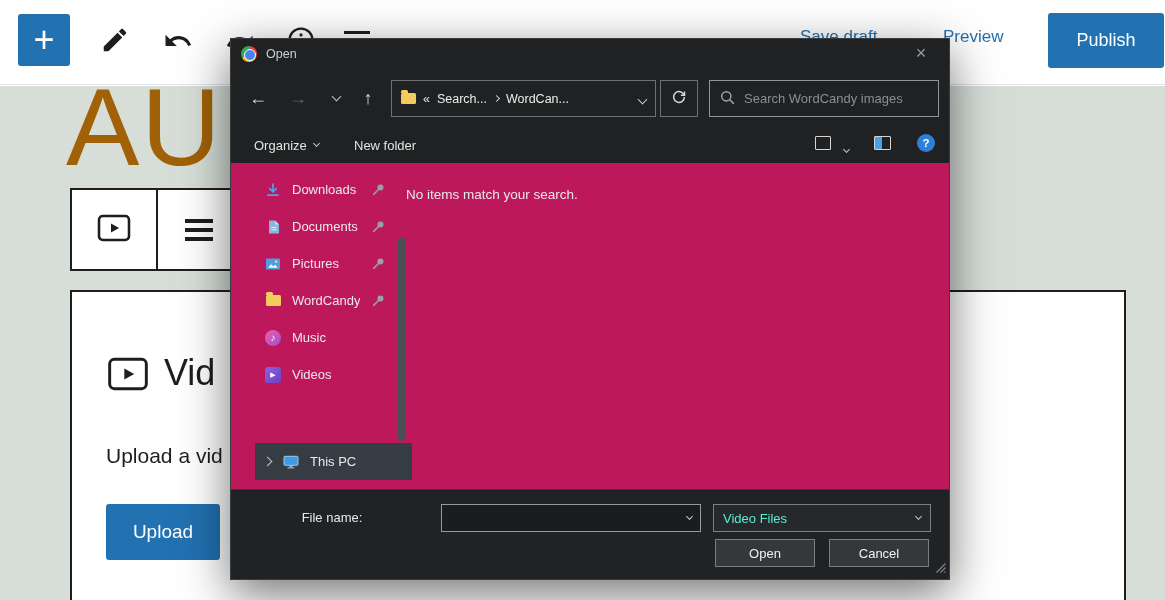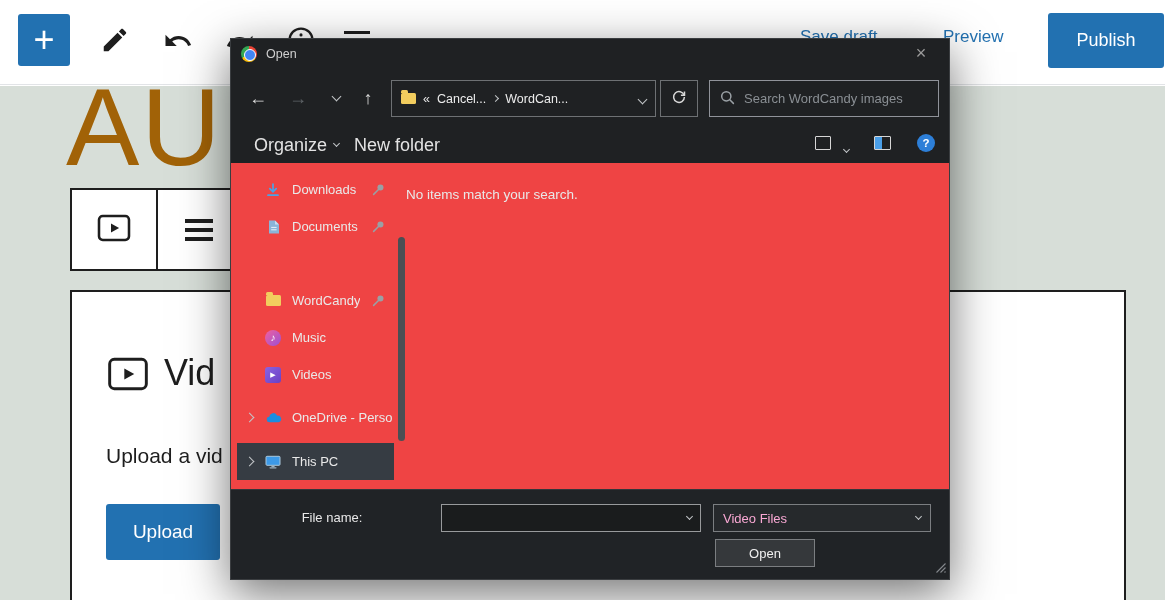--- a/index.html
+++ b/index.html
@@ -65,50 +65,50 @@
   .folder-ic { position: relative; width: 15px; height: 11px; background: #f2cd5e; border-radius: 1.5px; flex: 0 0 auto; }
   .folder-ic::before { content: ""; position: absolute; left: 0; top: -3px; width: 7px; height: 3px; background: #f2cd5e; border-radius: 1.5px 1.5px 0 0; }
 
   .refresh-btn { position: absolute; left: 429px; top: 11px; width: 38px; height: 37px; border: 1px solid #6e7174; display: flex; align-items: center; justify-content: center; cursor: pointer; }
 
   .search-box { position: absolute; left: 478px; top: 11px; width: 230px; height: 37px; border: 1px solid #90939a; display: flex; align-items: center; padding: 0 10px; gap: 9px; }
   .search-input { flex: 1; min-width: 0; background: transparent; border: none; outline: none; color: #ef4444; font-size: 13px; font-family: inherit; }
   .search-input::placeholder { color: #8a8f94; }
 
   .cmdbar { position: absolute; left: 0; top: 88px; right: 0; height: 36px; }
-  .cmd-item { position: absolute; top: 6px; height: 24px; display: flex; align-items: center; gap: 7px; color: #e3e3e3; font-size: 18px; cursor: pointer; }
+  .cmd-item { position: absolute; top: 6px; height: 24px; display: flex; align-items: center; gap: 7px; color: #e3e3e3; font-size: 13px; cursor: pointer; }
   .cmd-organize { left: 23px; }
   .cmd-newfolder { left: 123px; }
   .view-btn { position: absolute; top: 9px; right: 118px; width: 16px; height: 14px; border: 1.7px solid #d6d6d6; border-radius: 1px; cursor: pointer; }
   .view-chev { position: absolute; top: 13px; right: 100px; cursor: pointer; }
   .pane-btn { position: absolute; top: 9px; right: 58px; width: 17px; height: 14px; border: 1.7px solid #d6d6d6; border-radius: 1px; background: linear-gradient(90deg, #4a9fe8 0 45%, transparent 45%); cursor: pointer; }
   .help-btn { position: absolute; top: 7px; right: 14px; width: 18px; height: 18px; border-radius: 50%; background: #2d7fd8; color: #fff; font-size: 11.5px; font-weight: bold; display: flex; align-items: center; justify-content: center; cursor: pointer; }
 
-  .dlg-body { position: absolute; left: 0; top: 124px; right: 0; bottom: 90px; background: #ef4444; }
+  .dlg-body { position: absolute; left: 0; top: 124px; right: 0; bottom: 90px; background: #be185d; }
 
   .sb-row { position: absolute; left: 6px; width: 157px; height: 37px; display: flex; align-items: center; padding-left: 9px; cursor: pointer; }
-  .sb-row.selected { background: #363c43; }
+  .sb-row.selected { background: #363c43; margin-left: 18px; }
   .sb-exp { width: 17px; display: flex; align-items: center; }
   .sb-icon { width: 20px; height: 18px; display: flex; align-items: center; justify-content: center; margin-right: 9px; flex: 0 0 auto; }
   .sb-label { font-size: 13px; color: #e9e9e9; white-space: nowrap; overflow: hidden; }
   .sb-pin { margin-left: auto; margin-right: 9px; width: 13px; height: 13px; flex: 0 0 auto; }
   .music-ic { width: 16px; height: 16px; border-radius: 50%; background: linear-gradient(135deg, #f0619e, #9b4fd4); color: #fff; font-size: 10px; display: flex; align-items: center; justify-content: center; }
   .videos-ic { width: 16px; height: 16px; border-radius: 3px; background: linear-gradient(135deg, #8a63e0, #6a3fc4); color: #fff; font-size: 7px; display: flex; align-items: center; justify-content: center; }
 
   .sb-scrollbar { position: absolute; left: 167px; top: 74px; width: 7px; height: 204px; background: #4a4f54; border-radius: 3.5px; cursor: grab; }
 
   .dlg-main { position: absolute; left: 175px; top: 0; right: 0; bottom: 0; text-align: left; }
   .empty-msg { display: inline-block; margin-top: 24px; color: #e8e8e8; font-size: 13.5px; }
 
   .dlg-footer { position: absolute; left: 0; right: 0; bottom: 0; height: 90px; background: #202326; border-top: 1px solid #33363a; }
   .fname-label { position: absolute; left: 0; top: 14px; width: 202px; height: 28px; line-height: 28px; text-align: center; color: #e8e8e8; font-size: 13px; }
   .fname-combo { position: absolute; left: 210px; top: 14px; width: 260px; height: 28px; background: #1a1c1d; border: 1px solid #989a9c; display: flex; align-items: center; padding-right: 8px; }
   .fname-input { flex: 1; min-width: 0; height: 100%; background: transparent; border: none; outline: none; color: #e8e8e8; font-size: 13px; padding: 0 7px; font-family: inherit; }
   .ftype-combo { position: absolute; left: 482px; top: 14px; width: 218px; height: 28px; background: #26292c; border: 1px solid #7b7e81; display: flex; align-items: center; padding: 0 9px; cursor: pointer; }
-  .ftype-text { flex: 1; color: #f9a8d4; font-size: 13px; }
+  .ftype-text { flex: 1; color: #5eead4; font-size: 13px; }
   .dlg-btn { position: absolute; top: 49px; width: 100px; height: 28px; background: #35383b; border: 1px solid #7b7e81; color: #f0f0f0; font-size: 13px; display: flex; align-items: center; justify-content: center; cursor: pointer; font-family: inherit; }
   .btn-open { left: 484px; }
   .btn-cancel { left: 598px; }
   .grip { position: absolute; right: 3px; bottom: 3px; }
 </style>
 </head>
 <body>
 
 <div class="stage">
 
@@ -202,21 +202,21 @@
       <span class="nav-arrow nav-back">←</span>
       <span class="nav-arrow nav-fwd">→</span>
       <span class="nav-arrow nav-hist">
           <i class="chev down"></i>
         </span>
       <span class="nav-arrow nav-up">↑</span>
 
       <div class="addr">
         <span class="folder-ic"></span>
         <span class="crumb">«</span>
-        <span class="crumb">Cancel...</span>
+        <span class="crumb">Search...</span>
         <i class="chev right small"></i>
         <span class="crumb">WordCan...</span>
         <span class="addr-chev"><i class="chev down"></i></span>
       </div>
 
       <div class="refresh-btn">
         <span>
           <svg width="16" height="16" viewBox="0 0 16 16">
               <path d="M13.5 2.6v3.6H9.9" fill="none" stroke="#d8d8d8" stroke-width="1.5"></path>
               <path d="M13.1 6.2A5.4 5.4 0 1 0 13.4 8" fill="none" stroke="#d8d8d8" stroke-width="1.5"></path>
@@ -279,20 +279,37 @@
         </span>
         <span class="sb-label">Documents</span>
         <span class="sb-pin">
           <svg width="13" height="13" viewBox="0 0 12 12">
               <circle cx="7.8" cy="4.2" r="2.8" fill="#9aa0a5"></circle>
               <path d="M6 6L1.5 10.5" stroke="#9aa0a5" stroke-width="1.4" stroke-linecap="round"></path>
             </svg>
         </span>
       </div>
 
+      <div class="sb-row" style="top:82px">
+        <span class="sb-exp"></span>
+        <span class="sb-icon">
+          <svg width="16" height="14" viewBox="0 0 16 14">
+              <rect x="1" y="1.5" width="14" height="11" rx="1.3" fill="#4f9ee0"></rect>
+              <path d="M3 10.8l3.1-3.6 2.2 2.3 1.8-1.8 2.7 3.1z" fill="#fff"></path>
+              <circle cx="11.2" cy="4.6" r="1.2" fill="#ffe48a"></circle>
+            </svg>
+        </span>
+        <span class="sb-label">Pictures</span>
+        <span class="sb-pin">
+          <svg width="13" height="13" viewBox="0 0 12 12">
+              <circle cx="7.8" cy="4.2" r="2.8" fill="#9aa0a5"></circle>
+              <path d="M6 6L1.5 10.5" stroke="#9aa0a5" stroke-width="1.4" stroke-linecap="round"></path>
+            </svg>
+        </span>
+      </div>
 
       <div class="sb-row" style="top:119px">
         <span class="sb-exp"></span>
         <span class="sb-icon">
             <span class="folder-ic"></span>
           </span>
         <span class="sb-label">WordCandy</span>
         <span class="sb-pin">
           <svg width="13" height="13" viewBox="0 0 12 12">
               <circle cx="7.8" cy="4.2" r="2.8" fill="#9aa0a5"></circle>
@@ -310,31 +327,20 @@
       </div>
 
       <div class="sb-row" style="top:193px">
         <span class="sb-exp"></span>
         <span class="sb-icon">
             <span class="videos-ic">▶</span>
           </span>
         <span class="sb-label">Videos</span>
       </div>
 
-      <div class="sb-row" style="top:236px">
-        <span class="sb-exp">
-            <i class="chev right"></i>
-          </span>
-        <span class="sb-icon">
-          <svg width="17" height="12" viewBox="0 0 16 12">
-              <path d="M13 10.2H4.1a2.7 2.7 0 0 1-.3-5.4A4.1 4.1 0 0 1 11.7 3.7 3.3 3.3 0 0 1 13 10.2z" fill="#1b8de0"></path>
-            </svg>
-        </span>
-        <span class="sb-label">OneDrive - Perso</span>
-      </div>
 
       <div class="sb-row selected" style="top:280px">
         <span class="sb-exp">
             <i class="chev right"></i>
           </span>
         <span class="sb-icon">
           <svg width="16" height="14" viewBox="0 0 16 14">
               <rect x="1" y="1.3" width="14" height="9" rx="1" fill="#3d9ae8" stroke="#a9c7dd" stroke-width="1"></rect>
               <rect x="6.4" y="10.6" width="3.2" height="1.5" fill="#9fb3c0"></rect>
               <rect x="4.4" y="12.2" width="7.2" height="1.2" rx="0.6" fill="#9fb3c0"></rect>
@@ -354,20 +360,21 @@
       <div class="fname-label">File name:</div>
       <div class="fname-combo">
         <input class="fname-input" value="" style="">
         <i class="chev down small"></i>
       </div>
       <div class="ftype-combo">
         <span class="ftype-text">Video Files</span>
         <i class="chev down small"></i>
       </div>
       <button class="dlg-btn btn-open">Open</button>
+      <button class="dlg-btn btn-cancel">Cancel</button>
       <span class="grip">
         <svg width="10" height="10" viewBox="0 0 10 10">
             <path d="M9.5.5L.5 9.5M9.5 4.5l-5 5M9.5 8.5l-1 1" stroke="#85898d" stroke-width="1.1"></path>
           </svg>
       </span>
     </div>
 
   </div>
 </div>
 

